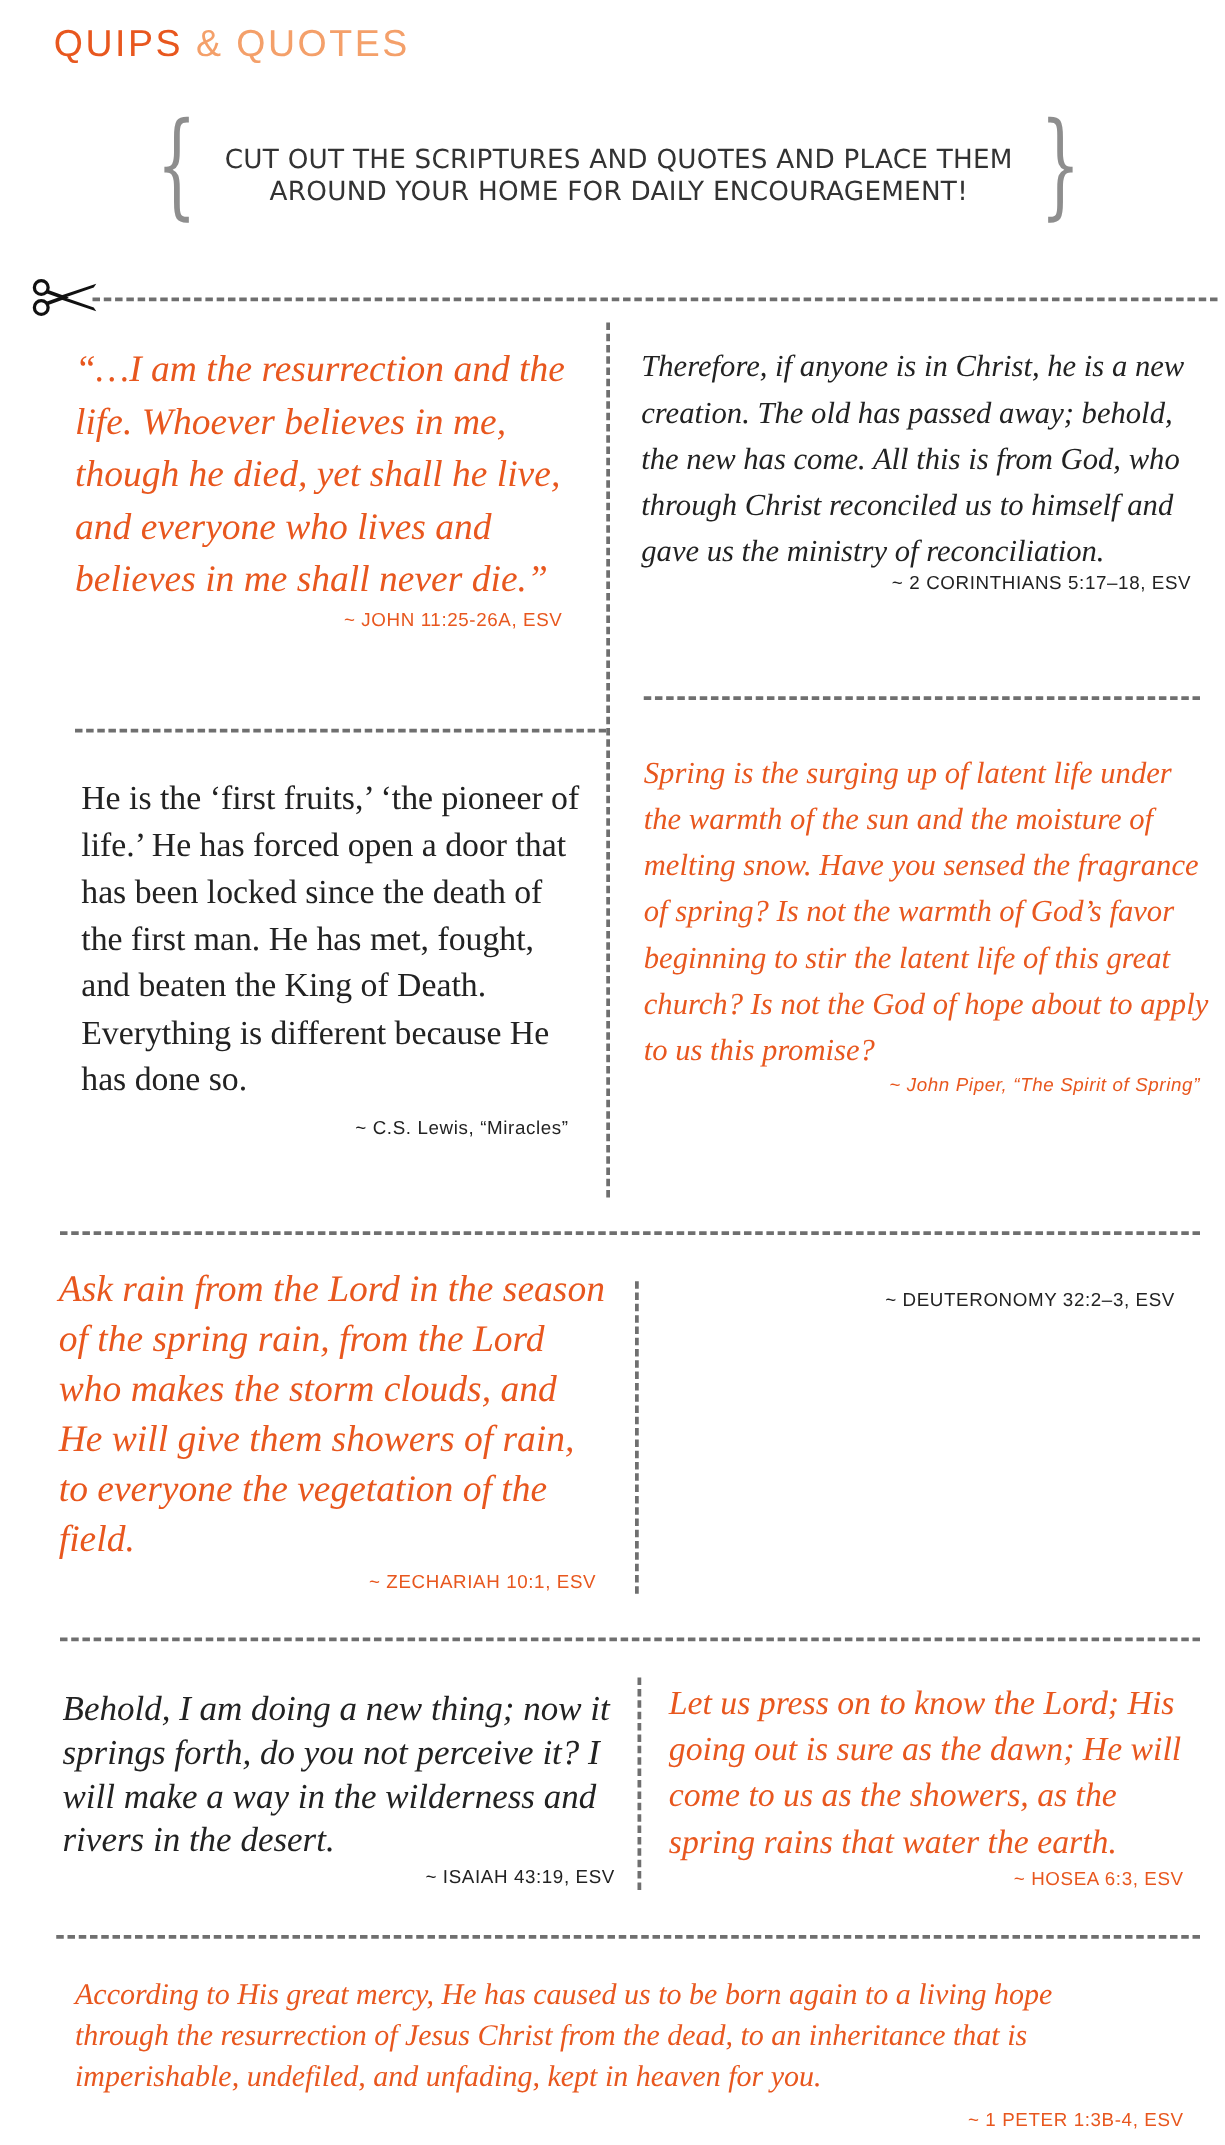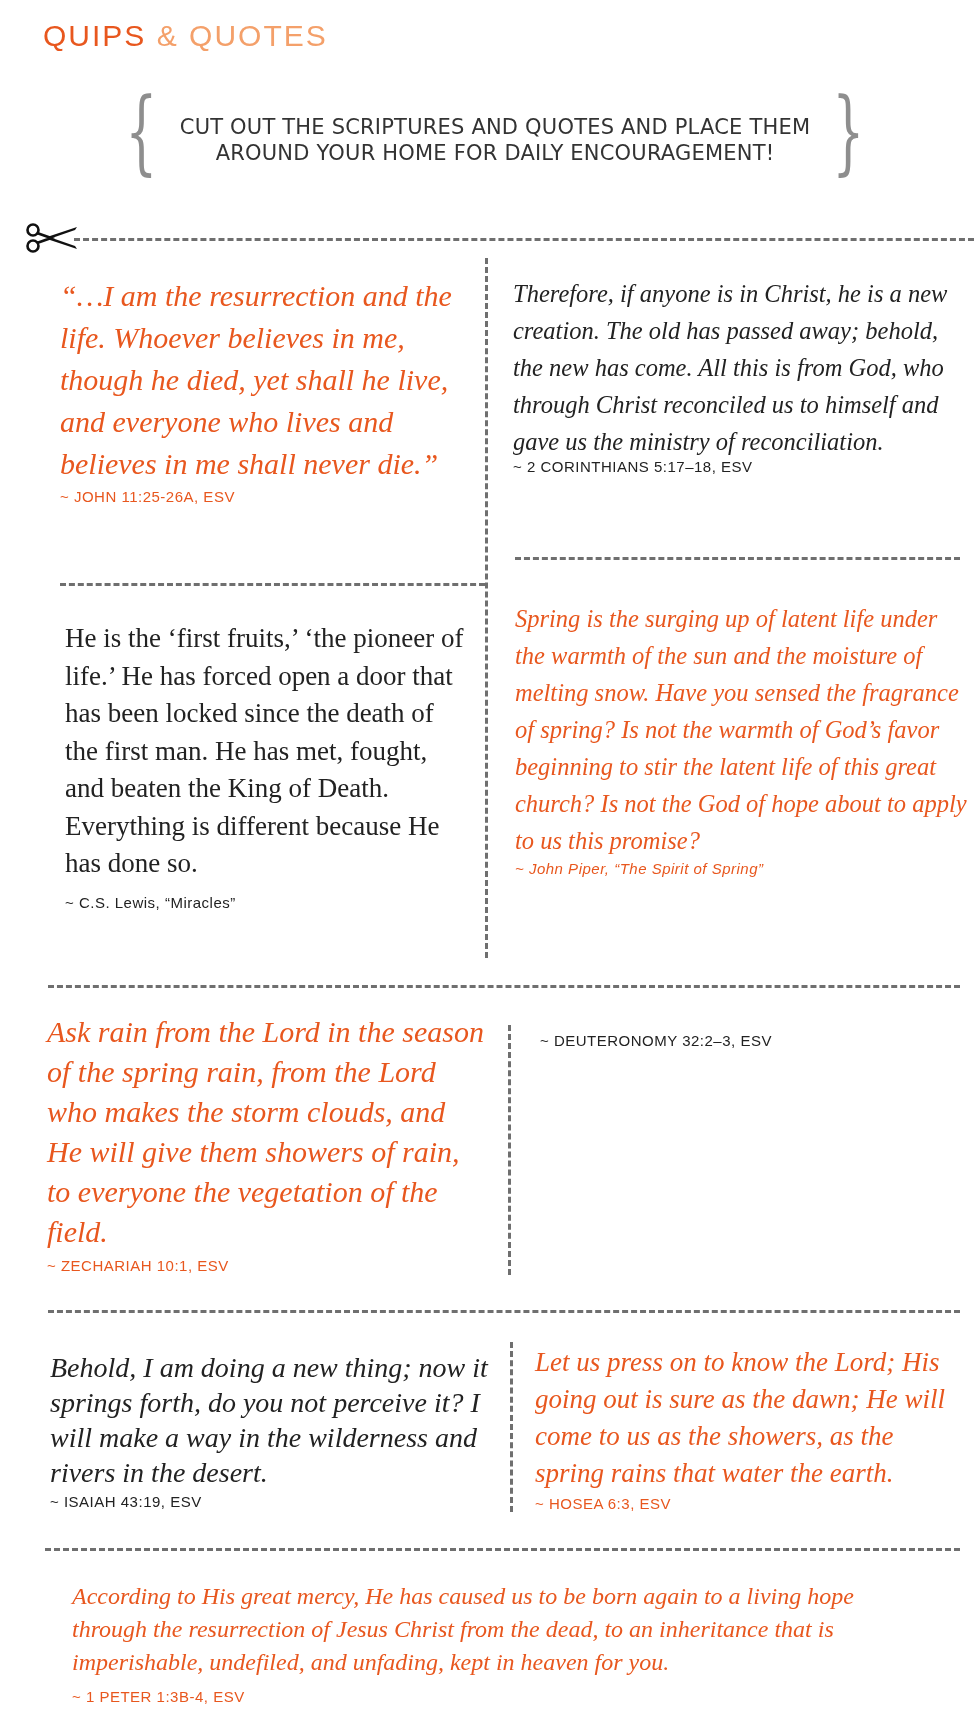--- a/index.html
+++ b/index.html
@@ -38,21 +38,21 @@
   .vline { position: absolute; width: 0; border-left: 3px dashed #6f6f6f; }
 
   .scissors { position: absolute; left: 25px; top: 222px; width: 56px; height: 32px; }
 
   .quote { position: absolute; }
   .qtext { display: block; }
   .orange { color: #e8571e; font-style: italic; }
   .dark { color: #222222; }
   .italic { font-style: italic; }
   .attr {
-    display: block; 
+    display: block; text-align: right;
     font-family: "Liberation Sans", sans-serif;
     font-size: 15px; letter-spacing: 0.5px;
   }
 </style>
 </head>
 <body>
 
 <h1 class="title">
   <span class="t1">QUIPS</span>
   <span class="t2">&amp; QUOTES</span>
@@ -114,16 +114,16 @@
 <div class="quote dark italic" style="left:50px; top:1350px; width:450px; font-size:28px; line-height:35px;">
   <span class="qtext">Behold, I am doing a new thing; now it springs forth, do you not perceive it? I will make a way in the wilderness and rivers in the desert.</span>
   <span class="attr" style="font-style:normal; margin-top:2px; line-height:20px; padding-right:8px;">~ ISAIAH 43:19, ESV</span>
 </div>
 
 <div class="quote orange italic" style="left:535px; top:1344px; width:430px; font-size:27px; line-height:37px;">
   <span class="qtext">Let us press on to know the Lord; His going out is sure as the dawn; He will come to us as the showers, as the spring rains that water the earth.</span>
   <span class="attr" style="font-style:normal; margin-top:2px; line-height:20px; padding-right:18px;">~  HOSEA 6:3, ESV</span>
 </div>
 
-<div class="quote orange italic" style="left:72px; top:1580px; width:895px; font-size:24px; line-height:33px;">
+<div class="quote orange italic" style="left:60px; top:1580px; width:895px; font-size:24px; line-height:33px;">
   <span class="qtext" style="width:840px;">According to His great mercy, He has caused us to be born again to a living hope through the resurrection of Jesus Christ from the dead, to an inheritance that is imperishable, undefiled, and unfading, kept in heaven for you.</span>
   <span class="attr" style="font-style:normal; margin-top:8px; line-height:20px; padding-right:8px;">~ 1 PETER 1:3B-4, ESV</span>
 </div>
 
 </body></html>

